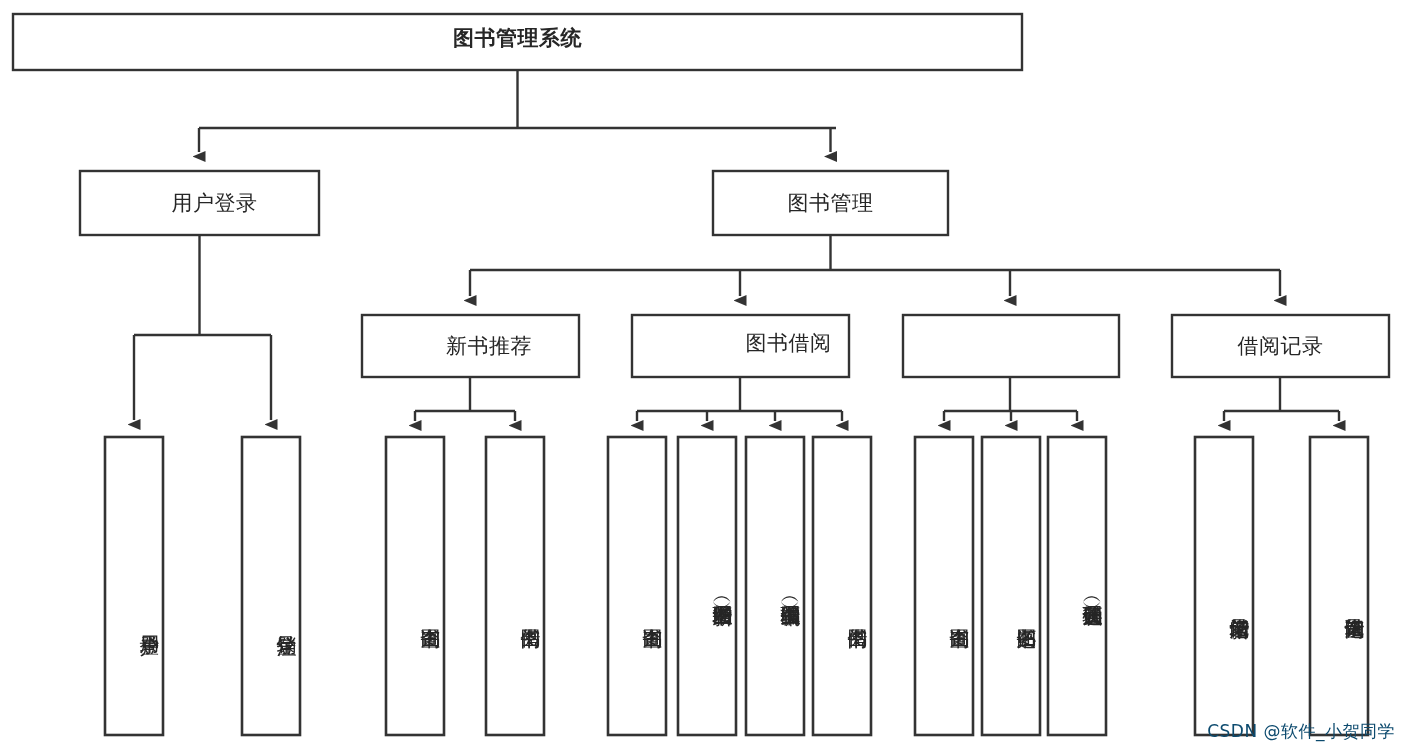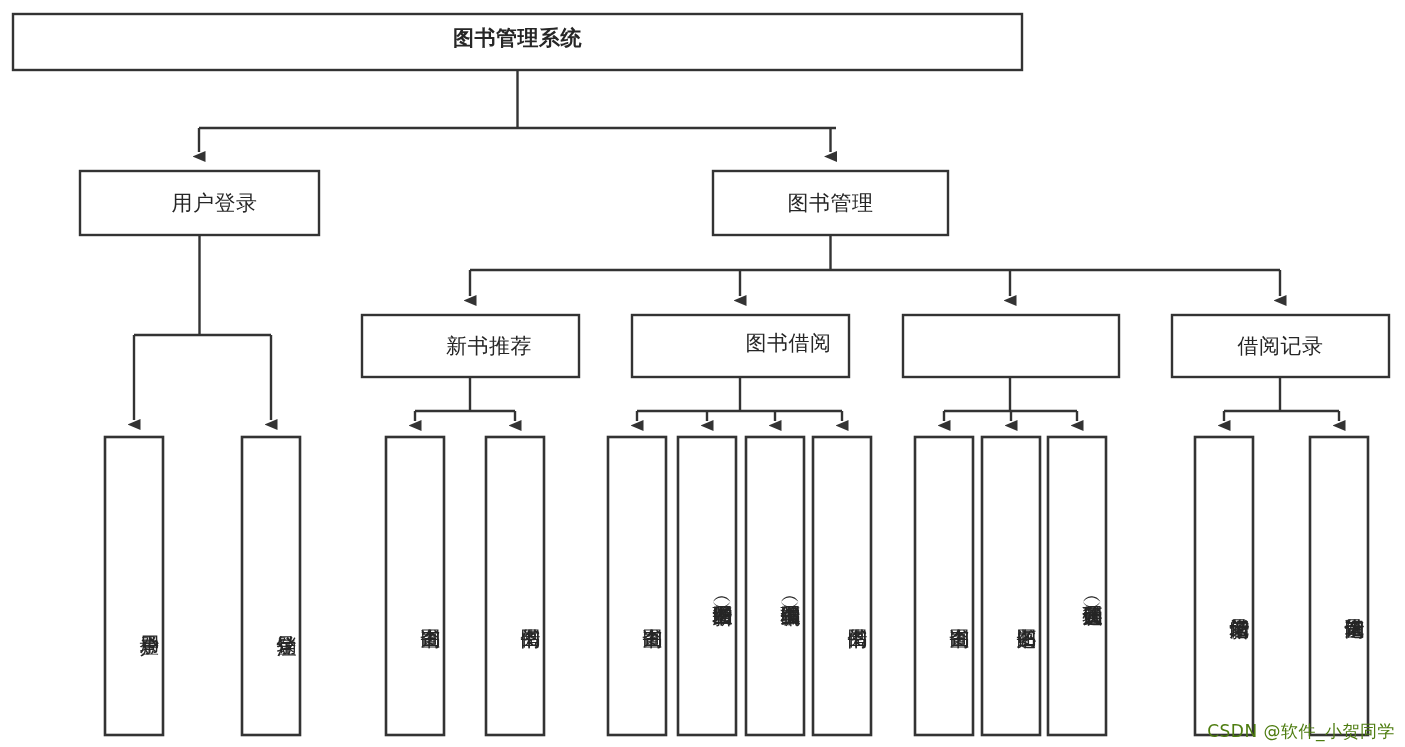--- a/index.html
+++ b/index.html
@@ -69,21 +69,21 @@
     writing-mode: vertical-rl;
     text-orientation: upright;
     white-space: nowrap;
     pointer-events: none;
   }
   .watermark {
     position: absolute;
     right: 10px;
     bottom: 4px;
     font-size: 17px;
-    color: #4d7c0f;
+    color: #0c4a6e;
     letter-spacing: 0.5px;
     white-space: nowrap;
     pointer-events: none;
   }
 </style>
 </head>
 <body>
 
 <div id="diagram-root">
 

